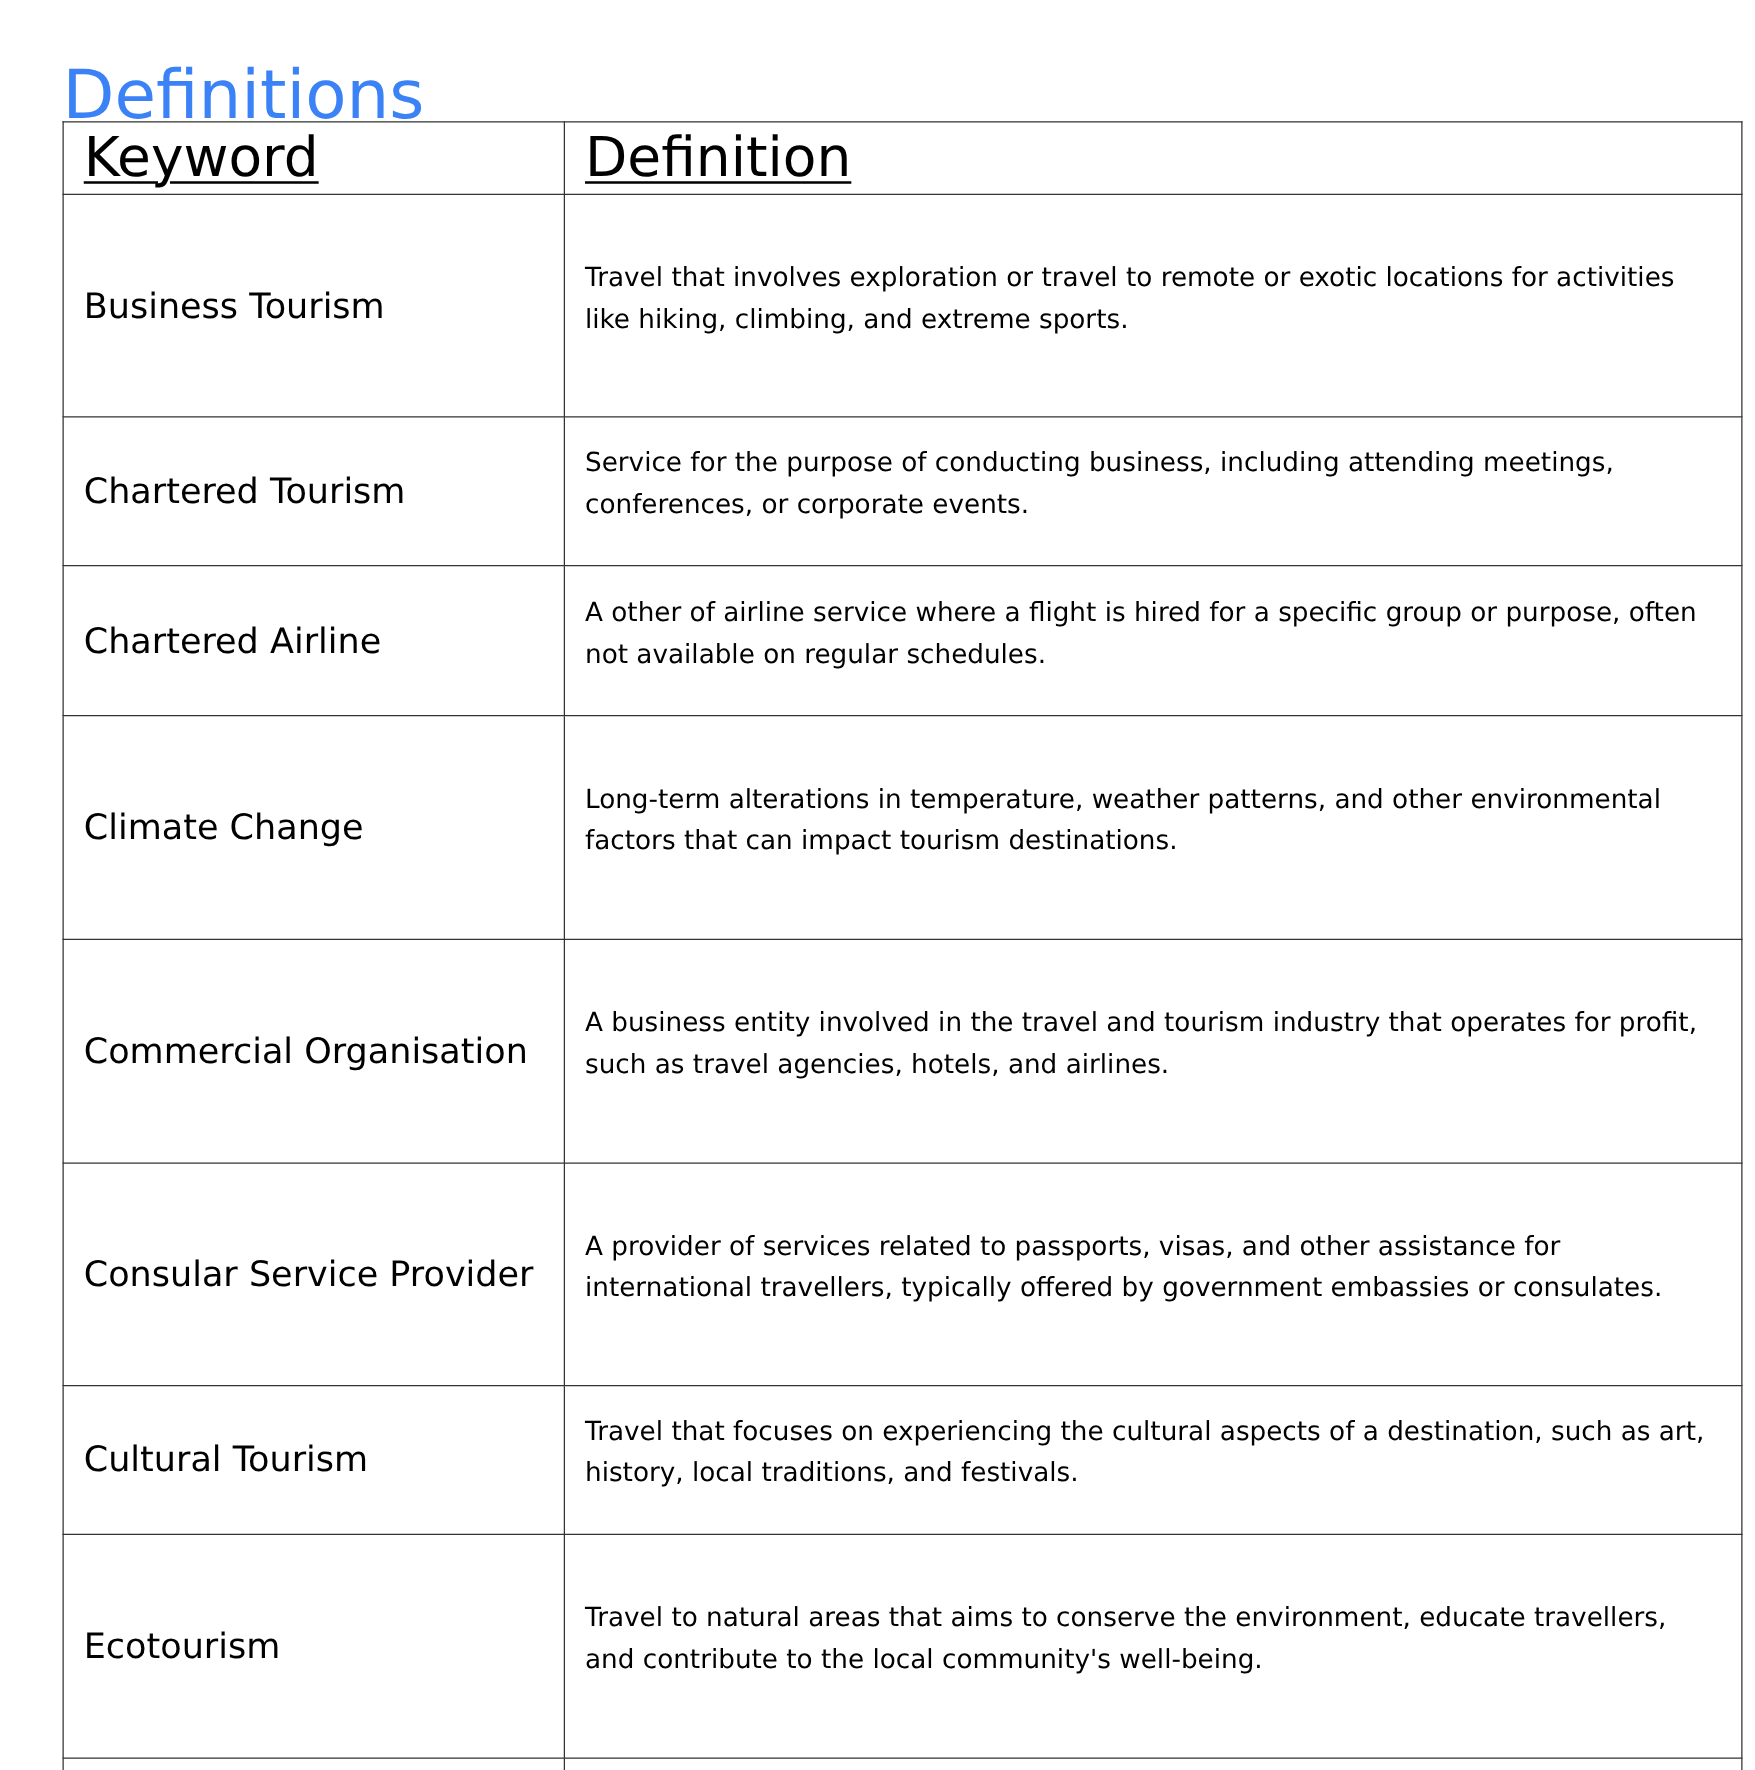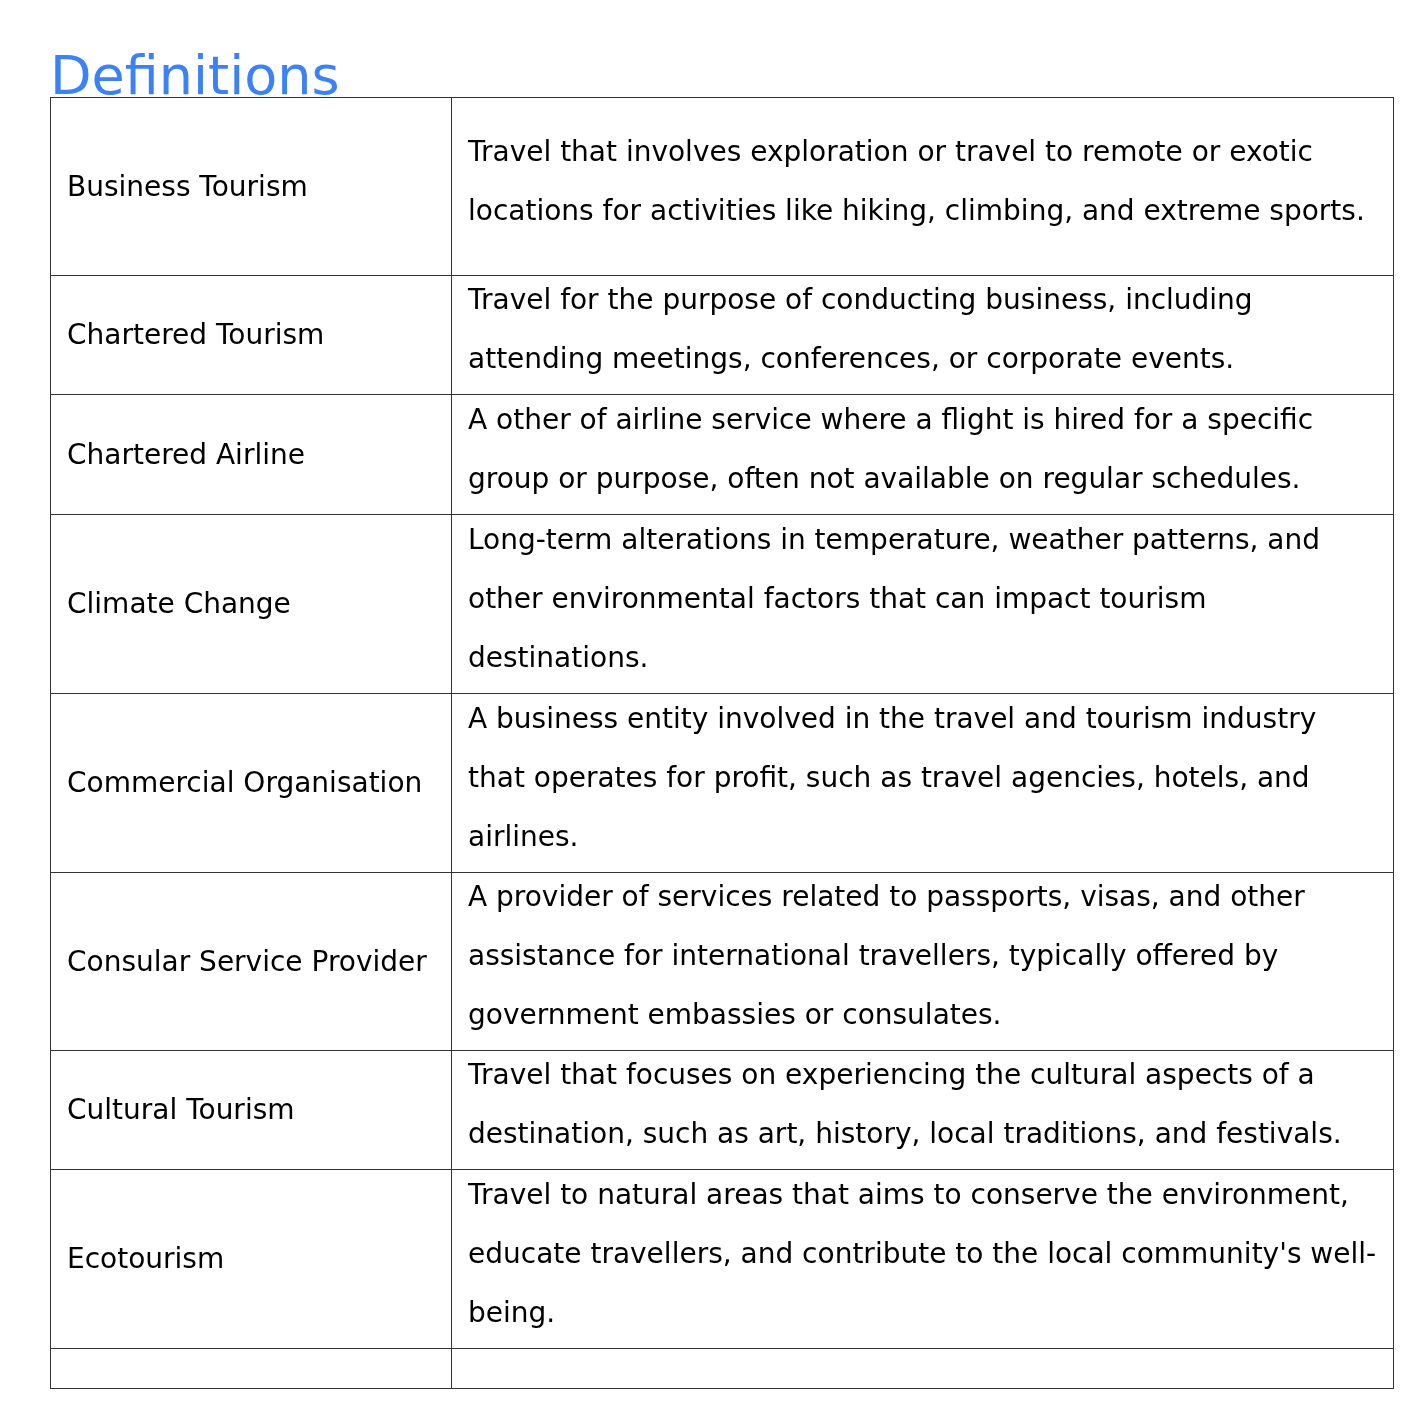--- a/index.html
+++ b/index.html
@@ -4,44 +4,48 @@
 <style>
   html, body { margin:0; padding:0; background:#ffffff; }
   body { width:1404px; height:1416px; overflow:hidden; position:relative; font-family:"DejaVu Sans", sans-serif; color:#000; }
   .title { position:absolute; left:50px; top:8px; font-size:54px; color:#3b82f6; letter-spacing:0px; font-weight:normal; }
   table.defs { position:absolute; left:50px; top:97px; width:1344px; border-collapse:collapse; table-layout:fixed; }
   table.defs td, table.defs th { border:1.5px solid #333; vertical-align:middle; padding:0 16px; }
   col.kw { width:401px; }
   th { text-align:left; font-weight:normal; font-size:44px; height:57px; padding-top:0; line-height:57px; }
   th span { text-decoration:underline; text-decoration-thickness:2px; text-underline-offset:4px; }
   td.key { font-size:28px; line-height:40px; }
-  td.def { font-size:28px; line-height:59px; padding-top:0; padding-bottom:0; vertical-align:top; }
+  td.def { font-size:21px; line-height:33px; padding-top:0; padding-bottom:0; vertical-align:top; }
   td.def div { margin-top:-6px; margin-bottom:6px; }
 </style>
 </head>
 <body>
 
 <h1 class="title">Definitions</h1>
 
 <table class="defs">
   <colgroup>
       <col class="kw">
       <col>
     </colgroup>
   <tbody>
+      <tr>
+    <th><span>Keyword</span></th>
+    <th><span>Definition</span></th>
+  </tr>
   <tr style="height:178px">
     <td class="key">Business Tourism</td>
     <td class="def">
           <div>Travel that involves exploration or travel to remote or exotic locations for activities like hiking, climbing, and extreme sports.</div>
         </td>
   </tr>
   <tr style="height:119px">
     <td class="key">Chartered Tourism</td>
     <td class="def">
-          <div>Travel for the purpose of conducting business, including attending meetings, conferences, or corporate events.</div>
+          <div>Service for the purpose of conducting business, including attending meetings, conferences, or corporate events.</div>
         </td>
   </tr>
   <tr style="height:120px">
     <td class="key">Chartered Airline</td>
     <td class="def">
           <div>A other of airline service where a flight is hired for a specific group or purpose, often not available on regular schedules.</div>
         </td>
   </tr>
   <tr style="height:179px">
     <td class="key">Climate Change</td>

